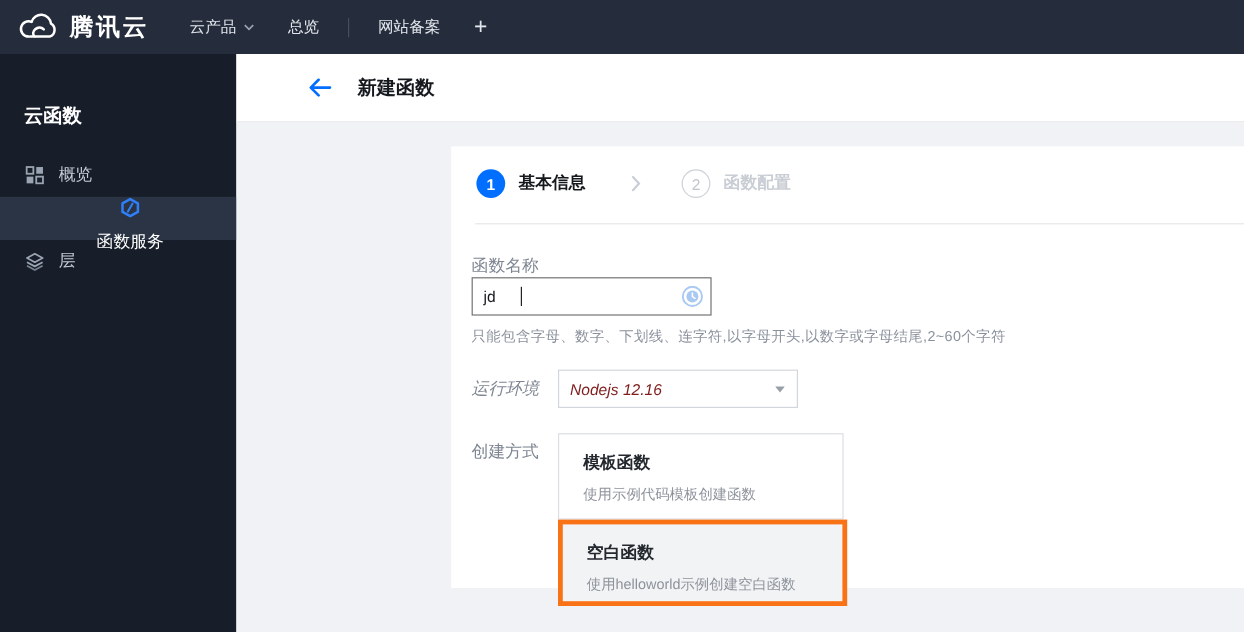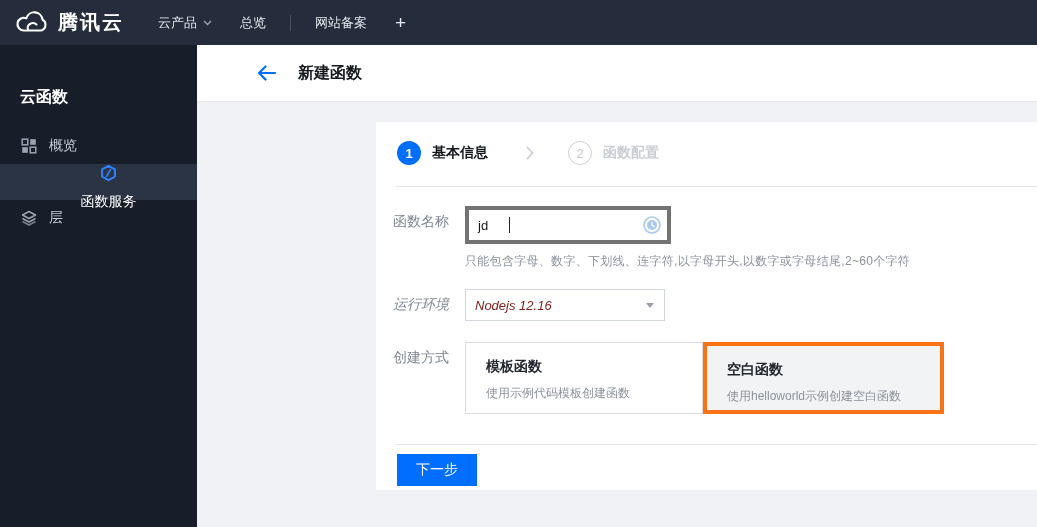--- a/index.html
+++ b/index.html
@@ -60,48 +60,48 @@
   .step-circle.active { background:#006eff; color:#ffffff; font-weight:bold; }
   .step-circle.pending { width:22px; height:22px; border:1px solid #cdd1d8; color:#c0c5cd; background:#ffffff; }
   .step-label { margin-left:11px; font-size:14px; font-weight:bold; color:#15181d; }
   .step-label.pending { color:#c9cdd4; }
   .step-sep { margin:0 34px 0 38px; display:flex; align-items:center; }
 
   .divider { height:1px; background:#e7e7e7; margin:21px 0 0 20px; }
   .divider2 { height:1px; background:#e7e7e7; margin:30px 0 0 20px; }
 
   .form-row { display:flex; margin-left:17px; }
-  .row-name { margin-top:19px; }
+  .row-name { margin-top:19px;flex-direction:column; }
   .row-runtime { margin-top:19px;font-style:italic; }
   .row-method { margin-top:21px; }
   .form-label { width:72px; flex-shrink:0; font-size:14px; color:#7e8692; padding-top:7px; }
 
   .text-input {
-    position:relative; width:189px; height:30px; border:4px solid #737373;
+    position:relative; width:189px; height:30px; border:1px solid #737373;
     background:#fff; display:flex; align-items:center; padding-left:9px;
     font-size:13px; color:#15181d; cursor:text;gap:20px;
   }
   .input-caret { display:inline-block; width:1px; height:16px; background:#222; margin-left:1px; animation:blink 1s steps(1) infinite; }
   @keyframes blink { 50% { opacity:0; } }
   .clock-badge { position:absolute; right:6px; top:6px; width:18px; height:18px; cursor:pointer; }
 
   .help-text { margin-top:9px; font-size:12px; color:#8b919c; letter-spacing:0.3px; }
 
   .select-box {
     position:relative; width:189px; height:30px; border:1px solid #d2d7de;
     background:#fff; display:flex; align-items:center; padding-left:9px;
     font-size:13px; color:#7f1d1d; cursor:pointer;
   }
   .select-caret {
     position:absolute; right:10px; top:13px; width:0; height:0;
     border-left:4px solid transparent; border-right:4px solid transparent;
     border-top:5px solid #9aa0aa;
   }
 
-  .options { display:flex; }
+  .options { display:flex;flex-direction:column; }
   .option-card {
     box-sizing:border-box; width:238px; height:72px;
     border:1px solid #dcdee3; background:#ffffff;
     padding:15px 0 0 20px; cursor:pointer;
   }
   .option-card.selected { width:241px; border:4px solid #f97316; background:#f2f3f5; }
   .option-title { font-size:14px; font-weight:bold; color:#23272e; }
   .option-desc { margin-top:9px; font-size:12px; color:#8d929b; }
 
   .next-btn {

